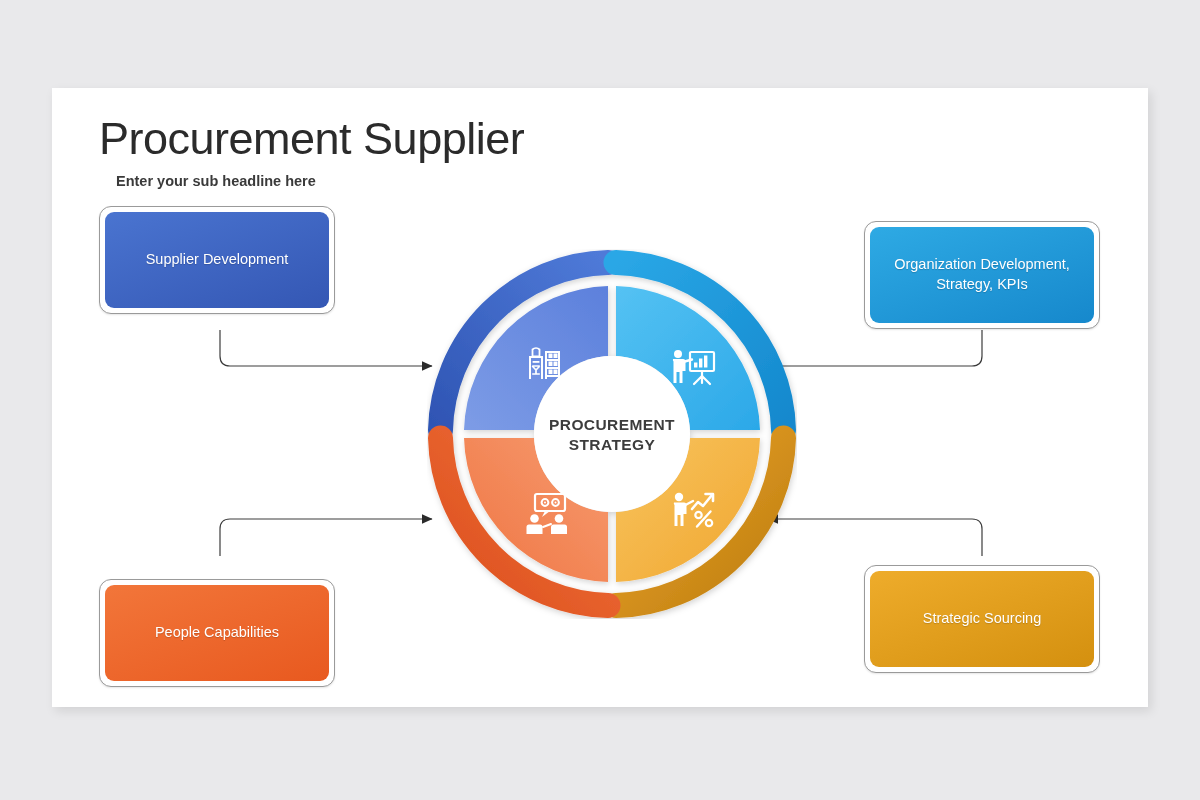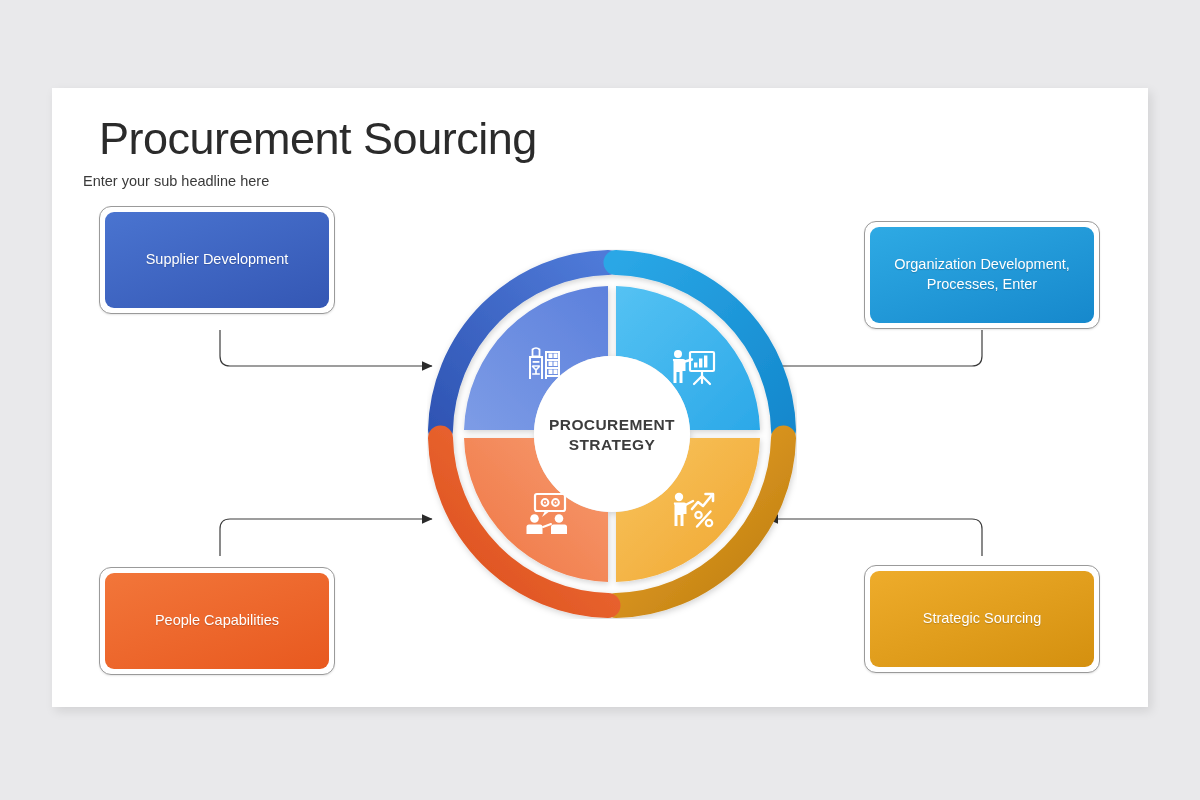--- a/index.html
+++ b/index.html
@@ -37,24 +37,24 @@
     left: 47px;
     top: 25px;
     font-size: 45px;
     font-weight: 400;
     color: #2b2b2b;
     letter-spacing: -0.5px;
     white-space: nowrap;
   }
   #page-subtitle {
     position: absolute;
-    left: 31px;
+    left: 64px;
     top: 85px;
     font-size: 14.5px;
-    font-weight: 400;
+    font-weight: 700;
     color: #3a3a3a;
     white-space: nowrap;
   }
 
   
   .label-box {
     position: absolute;
     width: 236px;
     height: 108px;
     border: 1px solid #9a9a9a;
@@ -74,21 +74,21 @@
     text-align: center;
     color: #ffffff;
     font-size: 14.5px;
     line-height: 1.35;
     padding: 0 12px;
     box-sizing: border-box;
     text-shadow: 0 1px 1px rgba(0,0,0,0.18);
   }
   #box-supplier  { left: 99px;  top: 206px; }
   #box-orgdev    { left: 864px; top: 221px; }
-  #box-people    { left: 99px;  top: 567px; }
+  #box-people    { left: 99px;  top: 579px; }
   #box-sourcing  { left: 864px; top: 565px; }
 
   .inner-blue   { background: linear-gradient(160deg,#4a74d0 0%,#3457b4 100%); }
   .inner-cyan   { background: linear-gradient(160deg,#2eaae4 0%,#1688cc 100%); justify-content: center; }
   .inner-orange { background: linear-gradient(160deg,#f2763a 0%,#e8591f 100%); }
   .inner-amber  { background: linear-gradient(160deg,#eeac2b 0%,#d4900f 100%); }
 
   
   #connectors {
     position: absolute;
@@ -118,21 +118,21 @@
 
   .seg-icon { pointer-events: none; }
 </style>
 </head>
 <body>
 
 <div id="stage">
 
   <div id="slide-card">
 
-    <div id="page-title">Procurement Sourcing</div>
+    <div id="page-title">Procurement Supplier</div>
     <div id="page-subtitle">Enter your sub headline here</div>
 
   </div>
 
   <svg id="connectors" viewBox="0 0 1200 800">
     <defs>
       <marker id="arrow-right" markerWidth="9" markerHeight="8" refX="8.5" refY="4" orient="auto">
         <path d="M0,0 L9,4 L0,8 z" fill="#2b2b2b"></path>
       </marker>
       <marker id="arrow-left" markerWidth="9" markerHeight="8" refX="8.5" refY="4" orient="auto">
@@ -150,21 +150,21 @@
   </svg>
 
   <div class="label-box" id="box-supplier">
     <div class="label-inner inner-blue">Supplier Development</div>
   </div>
 
   <div class="label-box" id="box-orgdev">
     <div class="label-inner inner-cyan">
       <span>
         <span>Organization Development,</span><br>
-        <span>Processes, Enter</span>
+        <span>Strategy, KPIs</span>
       </span>
     </div>
   </div>
 
   <div class="label-box" id="box-people">
     <div class="label-inner inner-orange">People Capabilities</div>
   </div>
 
   <div class="label-box" id="box-sourcing">
     <div class="label-inner inner-amber">Strategic Sourcing</div>

